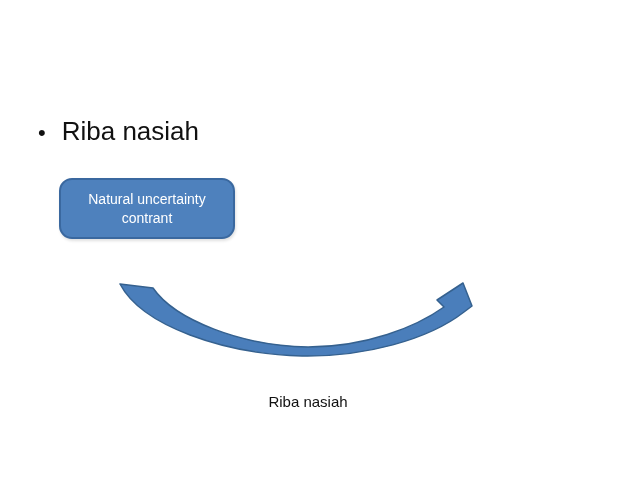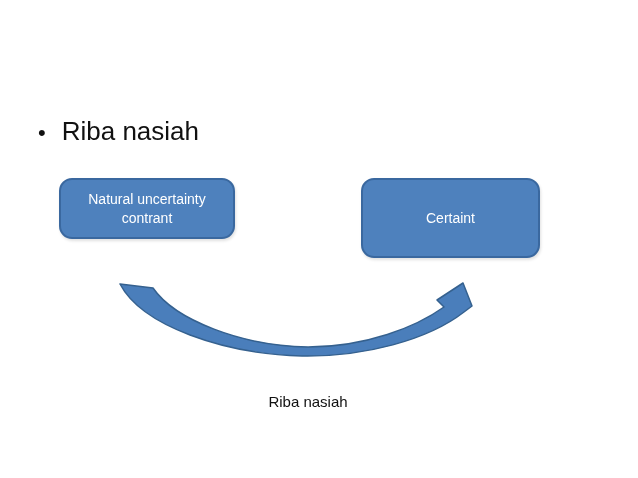--- a/index.html
+++ b/index.html
@@ -93,23 +93,20 @@
 
   <div class="title-row">
     <span class="title-bullet">•</span>
     <span class="title-text">Riba nasiah</span>
   </div>
 
   <div class="shape-box box-left">
     <span>Natural uncertainty contrant</span>
   </div>
 
-  <div class="shape-box box-right">
-    <span>Certaint</span>
-  </div>
 
   <svg class="arrow-layer" viewBox="0 0 638 478" xmlns="http://www.w3.org/2000/svg" aria-hidden="true">
     <path class="arrow-path" d="M 120 284
              L 153 288
              C 175 320, 242 346, 308 347
              C 366 347, 416 327, 444 307
              L 437 300
              L 463 283
              L 472 306
              L 464 312

